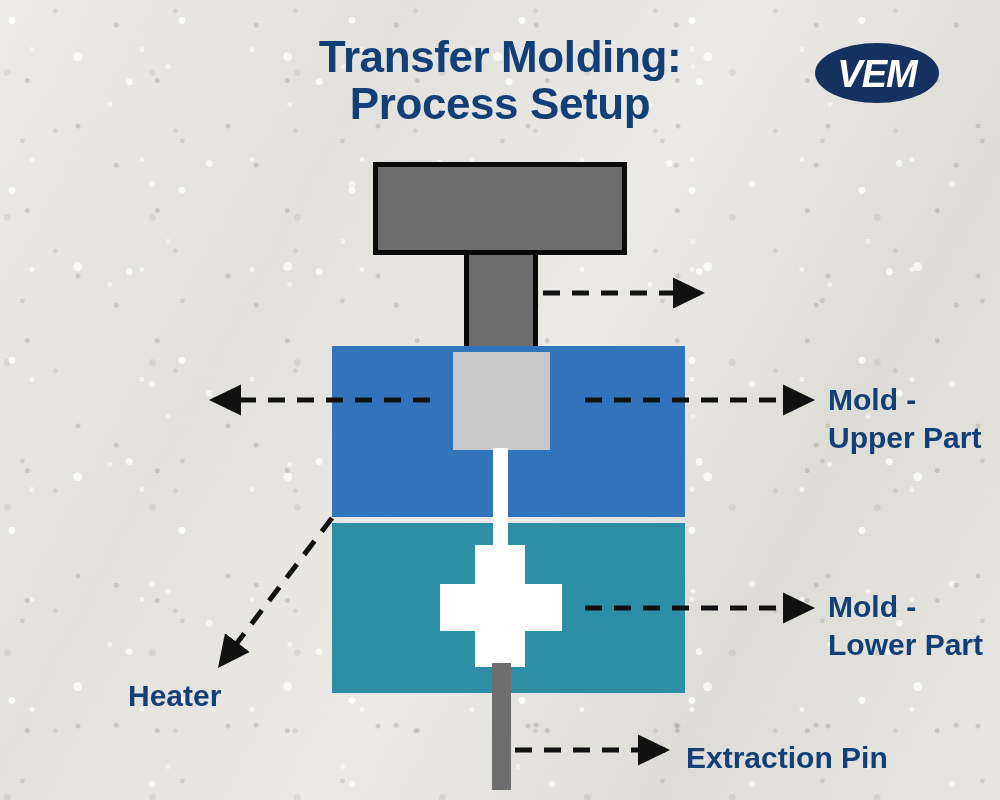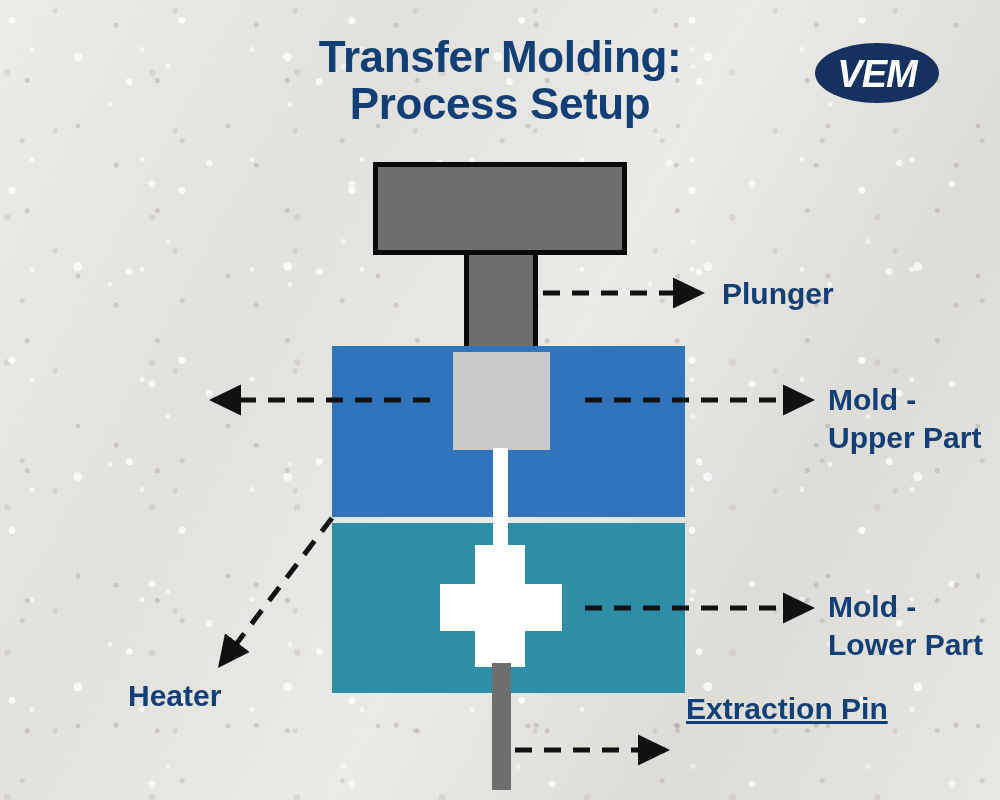--- a/index.html
+++ b/index.html
@@ -76,21 +76,21 @@
 
   #ejector-pin{left:492px;top:663px;width:19px;height:127px;background:#6e6e6e;}
 
   
   .lbl{color:#123f76;font-weight:bold;font-size:30px;line-height:1.28;white-space:pre-line;}
   #lbl-plunger{left:722px;top:275px;}
   #lbl-mold-upper{left:828px;top:381px;}
   #lbl-heater{left:63px;top:381px;}
   #lbl-mold-lower{left:828px;top:588px;}
   #lbl-hinge{left:128px;top:677px;}
-  #lbl-extraction{left:686px;top:690px;text-decoration:underline;}
+  #lbl-extraction{left:686px;top:739px;}
 
   
   #arrows{position:absolute;left:0;top:0;width:1000px;height:800px;pointer-events:none;}
 </style>
 </head>
 <body>
 
 <div id="stage">
 
   <div id="bg"></div>
@@ -145,21 +145,20 @@
 
     <g>
       <line x1="332" y1="518" x2="221" y2="664" stroke="#111111" stroke-width="5" stroke-dasharray="17,12" marker-end="url(#ah-r)"></line>
     </g>
 
     <g>
       <line x1="515" y1="750" x2="665" y2="750" stroke="#111111" stroke-width="5" stroke-dasharray="17,12" marker-end="url(#ah-r)"></line>
     </g>
   </svg>
 
-  <div id="lbl-plunger" class="abs lbl">Plunger</div>
   <div id="lbl-mold-upper" class="abs lbl">Mold -
 Upper Part</div>
   <div id="lbl-mold-lower" class="abs lbl">Mold -
 Lower Part</div>
   <div id="lbl-hinge" class="abs lbl">Heater</div>
   <div id="lbl-extraction" class="abs lbl">Extraction Pin</div>
 
 </div>
 
 </body></html>

